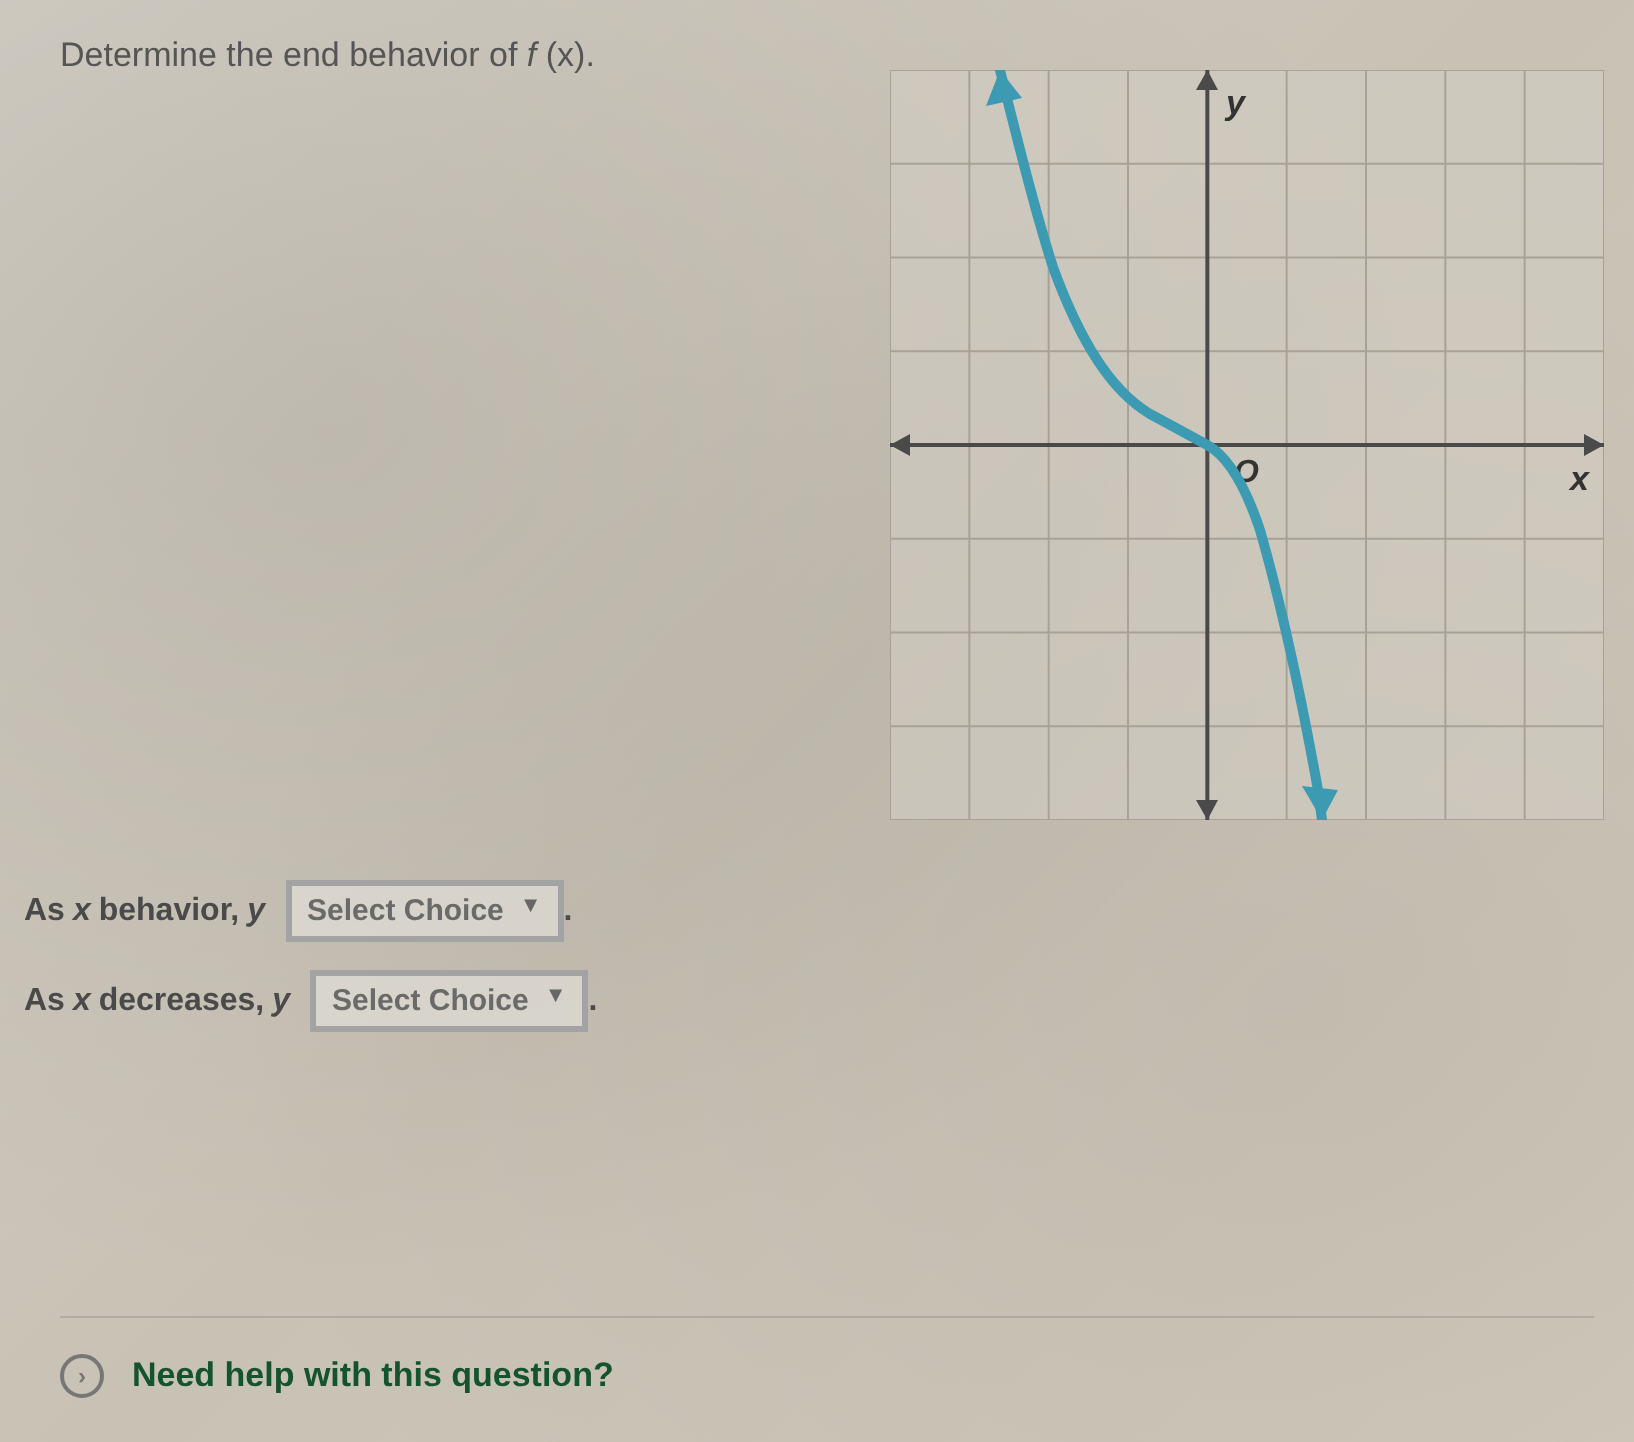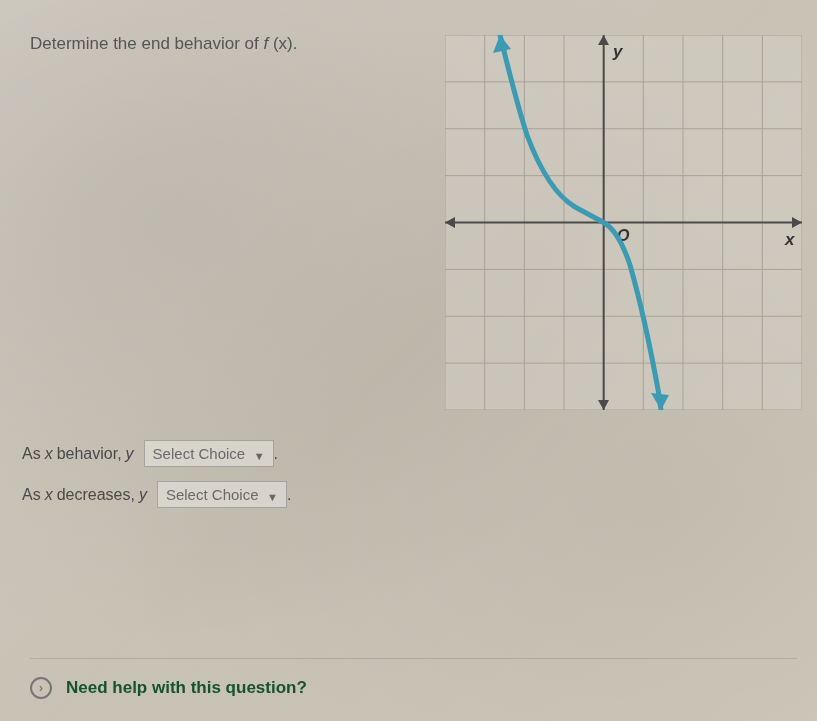--- a/index.html
+++ b/index.html
@@ -10,21 +10,21 @@
     body {
       width: 817px;
       height: 721px;
       font-family: Arial, Helvetica, sans-serif;
       background: linear-gradient(135deg, #d4cfc5 0%, #c8c2b5 50%, #d0cabc 100%);
       position: relative;
       overflow: hidden;
       color: #4a4a4a;
     }
     .content {
-      padding: 34px 30px;
+      padding: 18px 30px;
       position: relative;
       height: 100%;
     }
     .question-prompt {
       font-size: 17px;
       color: #555;
       margin-bottom: 20px;
     }
     .question-prompt .fvar {
       font-style: italic;
@@ -38,38 +38,39 @@
     }
     .graph-bg {
       width: 100%;
       height: 100%;
       background: rgba(210,205,195,0.6);
       position: relative;
     }
     .answers {
       position: absolute;
       top: 440px;
-      left: 22px;
+      left: 12px;
+      font-weight: bold;
     }
     .answer-row {
       display: flex;
       align-items: center;
       margin-bottom: 14px;
       font-size: 16px;
       color: #4a4a4a;
     }
     .answer-row .avar {
       font-style: italic;
       margin: 0 4px;
     }
     .select-box {
       display: inline-flex;
-      align-items: flex-end;
+      align-items: flex-start;
       justify-content: space-between;
-      border: 1px solid #a3a3a3;
+      border: 3px solid #a3a3a3;
       background: rgba(230,228,222,0.6);
       padding: 4px 8px;
       margin-left: 6px;
       min-width: 130px;
       font-size: 15px;
       color: #6a6a6a;
       cursor: pointer;
     }
     .select-box .chev {
       margin-left: 8px;

